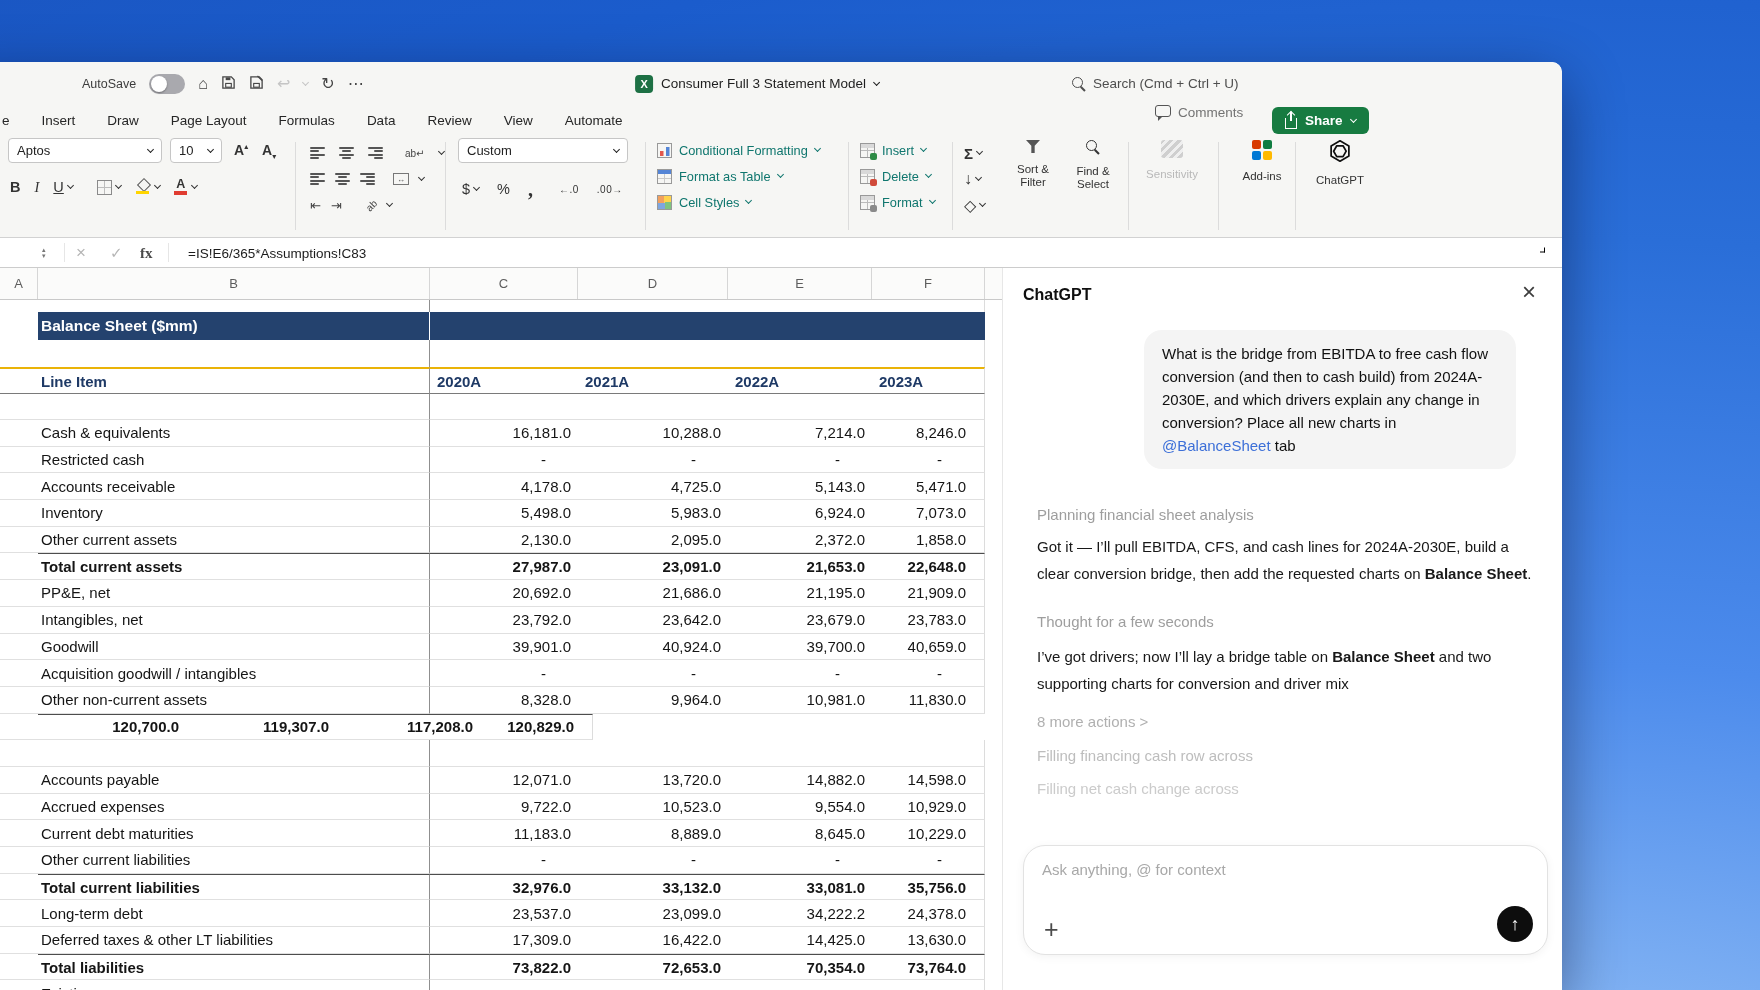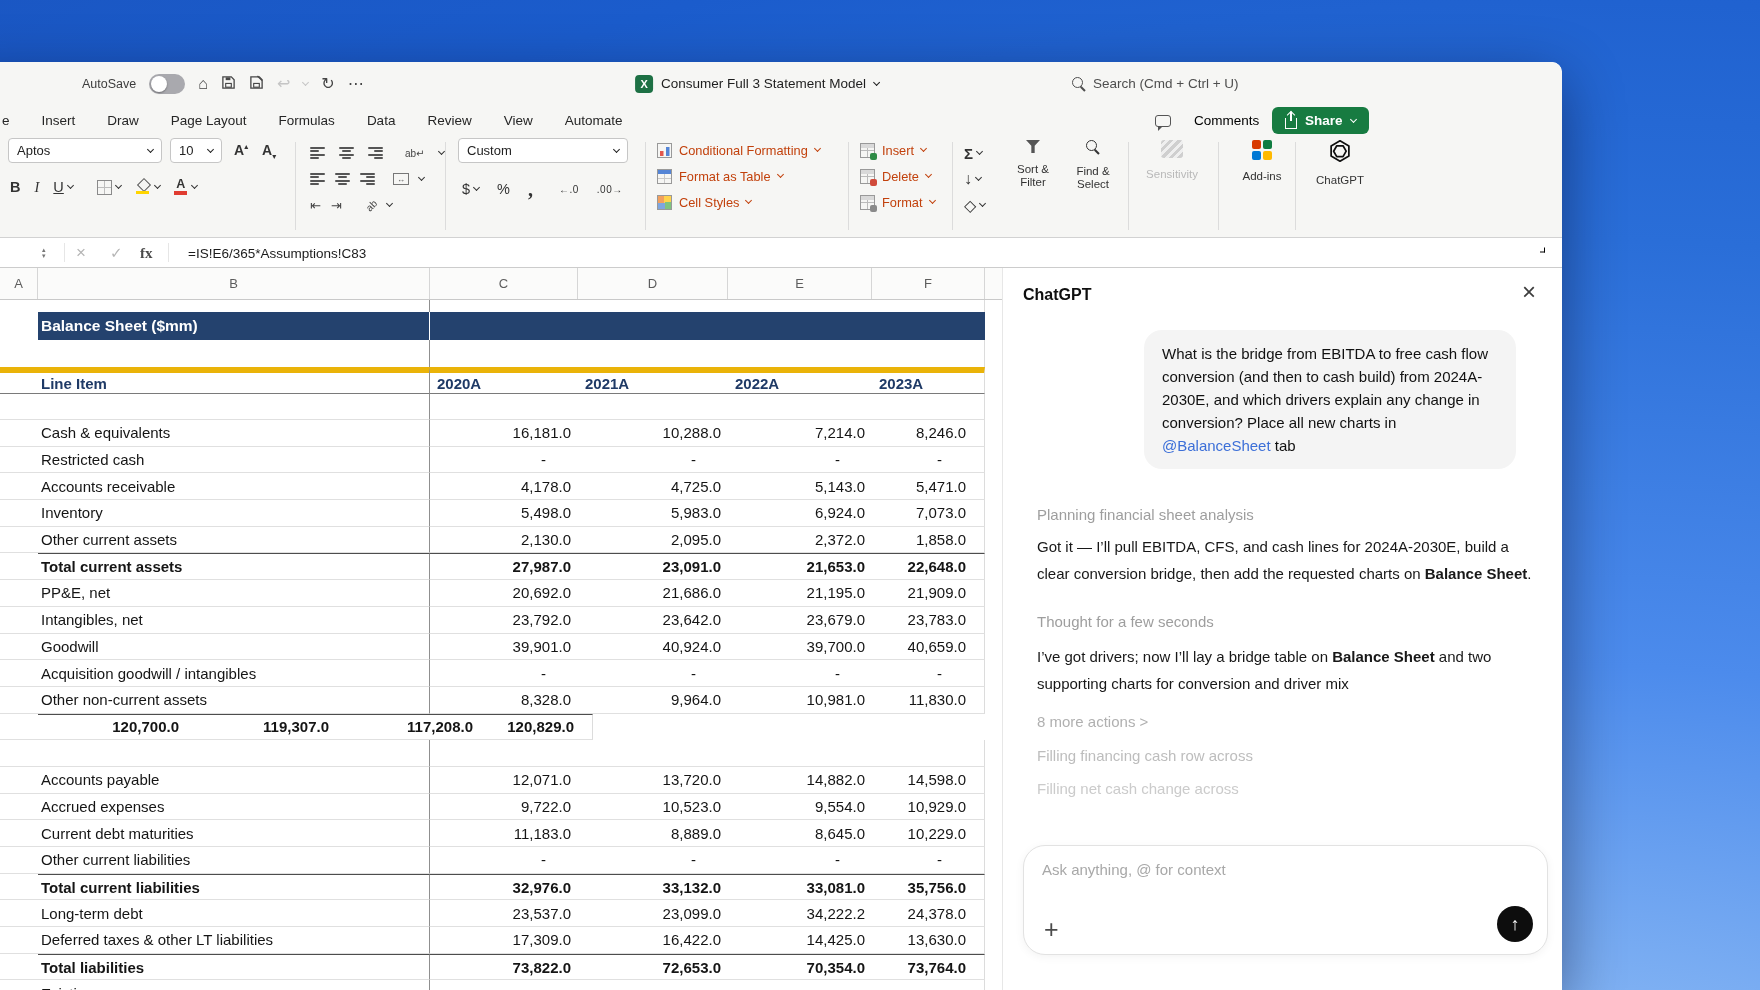--- a/index.html
+++ b/index.html
@@ -28,22 +28,22 @@
   .xl-ic{width:18px;height:18px;border-radius:4px;background:#1d7044;color:#fff;display:grid;place-items:center;
         font-size:11px;font-weight:700}
   .tb-search{position:absolute;left:1120px;top:0;height:43px;display:flex;align-items:center;gap:8px;color:#4e4e4e;
         font-size:13.5px}
   .mag{width:13px;height:13px;position:relative;display:inline-block;flex:none}
   .mag::before{content:"";position:absolute;width:9px;height:9px;border:1.6px solid currentColor;border-radius:50%;left:0;top:0}
   .mag::after{content:"";position:absolute;width:6px;height:1.6px;background:currentColor;transform:rotate(45deg);left:8px;top:10.5px}
   
   .tabsrow{position:absolute;top:43px;left:0;right:0;height:31px;display:flex;align-items:center;gap:32px;
         padding-left:50px;font-size:13.5px;color:#262626;white-space:nowrap}
-  .comments{position:absolute;left:1203px;top:43px;height:31px;display:flex;align-items:center;gap:23px;
-        color:#000000;font-size:13.5px}
+  .comments{position:absolute;left:1203px;top:43px;height:31px;display:flex;gap:7px;
+        color:#737373;font-size:13.5px}
   .ic-comment{width:16px;height:12px;border:1.5px solid #555;border-radius:3px;position:relative;flex:none}
   .ic-comment::after{content:"";position:absolute;left:2px;bottom:-5px;border-top:5px solid #555;border-right:5px solid transparent}
   .share{position:absolute;left:1320px;top:45px;height:27px;display:flex;align-items:center;gap:8px;
         background:var(--share-green,#177b41);color:#fff;font-size:13.5px;font-weight:600;padding:0 13px;border-radius:6px}
   .ic-share{width:12px;height:11px;border:1.5px solid #fff;border-top:none;position:relative;margin-top:5px;flex:none}
   .ic-share::before{content:"";position:absolute;left:4px;top:-6px;width:1.5px;height:9px;background:#fff}
   .ic-share::after{content:"";position:absolute;left:1.8px;top:-6px;width:5px;height:5px;border-left:1.5px solid #fff;
         border-top:1.5px solid #fff;transform:rotate(45deg)}
   
   .ribbon{position:absolute;top:74px;left:0;right:0;height:102px;color:#333}
@@ -65,21 +65,21 @@
   .bars{display:flex;flex-direction:column;justify-content:space-between;width:15px;height:12px;align-items:flex-start;flex:none}
   .bars i{height:1.6px;background:#555;width:100%;border-radius:1px}
   .bars i:nth-child(even){width:62%}
   .bars.c{align-items:center}.bars.r{align-items:flex-end}
   .wrapic{font-size:10px;color:#444}
   .mergeic{width:16px;height:12px;border:1px solid #777;display:grid;place-items:center;font-size:8px;color:#555}
   .indic{font-size:13px;color:#444}
   .orientic{display:inline-block;transform:rotate(-45deg);font-size:10px;color:#444}
   .commaic{font-size:20px;font-weight:700;line-height:8px;font-family:"Liberation Serif",serif}
   .decic{font-size:10px;color:#333;letter-spacing:.5px}
-  .stybtn{display:flex;align-items:center;gap:7px;height:24px;font-size:12.8px;color:#c2410c;white-space:nowrap}
+  .stybtn{display:flex;align-items:center;gap:7px;height:24px;font-size:12.8px;color:#0f766e;white-space:nowrap}
   .ic-cf{width:15px;height:15px;border:1px solid #999;flex:none;
         background:linear-gradient(#e2574c,#e2574c) 2px 7px/3.5px 5px no-repeat,
                    linear-gradient(#5585d6,#5585d6) 8px 3px/3.5px 9px no-repeat}
   .ic-fat{width:15px;height:15px;border:1px solid #999;flex:none;
         background:linear-gradient(#5585d6,#5585d6) 0 0/100% 4px no-repeat,
                    linear-gradient(#c9c9c9,#c9c9c9) 50% 0/1px 100% no-repeat,
                    linear-gradient(#c9c9c9,#c9c9c9) 0 70%/100% 1px no-repeat}
   .ic-cs{width:15px;height:15px;border:1px solid #999;flex:none;
         background:conic-gradient(#ffd34d 0 25%,#7fc47f 0 50%,#7ea6e0 0 75%,#f2a05e 0)}
   .ic-cell{width:15px;height:15px;border:1px solid #999;position:relative;flex:none;
@@ -126,21 +126,21 @@
   .vc,.vd,.ve,.vf{justify-content:flex-end;padding-right:7px;white-space:nowrap}
   .vc{width:148px}.vd{width:150px}.ve{width:144px}.vf{width:113px;padding-right:18px;border-right:1px solid #dcdcdc}
   .cg{width:17px;border-bottom:none !important}
   .r-sliver{height:12px}.r-sliver>div{border-bottom:none}
   .r-title{height:28px}
   .r-title>div{border-bottom:none}
   .r-title .clab{background:var(--header-navy,#24426e);color:#fff;font-weight:700;font-size:15.5px;border-right:1px solid #fff}
   .r-title .vc,.r-title .vd,.r-title .ve,.r-title .vf{background:var(--header-navy,#24426e);border-right:none}
   .r-blank{height:27px}.r-blank>div{border-bottom:none}
   .r-hd{height:27px;font-weight:700;color:var(--navy-text,#1f3a66)}
-  .r-hd>div:not(.cg){border-top:6px solid #eab308;border-bottom:1px solid #7a7a7a}
+  .r-hd>div:not(.cg){border-top:2px solid #eab308;border-bottom:1px solid #7a7a7a}
   .r-hd .vc,.r-hd .vd,.r-hd .ve,.r-hd .vf{justify-content:flex-start;padding-left:7px;padding-right:0}
   .r-gap{height:26px}
   .r-total{font-weight:700}
   .r-total>div:not(.cg):not(.ca){border-top:1px solid #4d4d4d}
   .r-dash .vc,.r-dash .vd,.r-dash .ve{padding-right:32px}
   .r-dash .vf{padding-right:42px}
   
   .panel{width:560px;position:relative;background:#fff;border-left:1px solid #e7e7e7;font-size:15px;color:#1a1a1a}
   .p-title{position:absolute;left:20px;top:18px;font-size:16px;font-weight:700;color:#0f0f0f}
   .p-close{position:absolute;right:26px;top:12px;font-size:24px;color:#3d3d3d;line-height:1;cursor:default}

